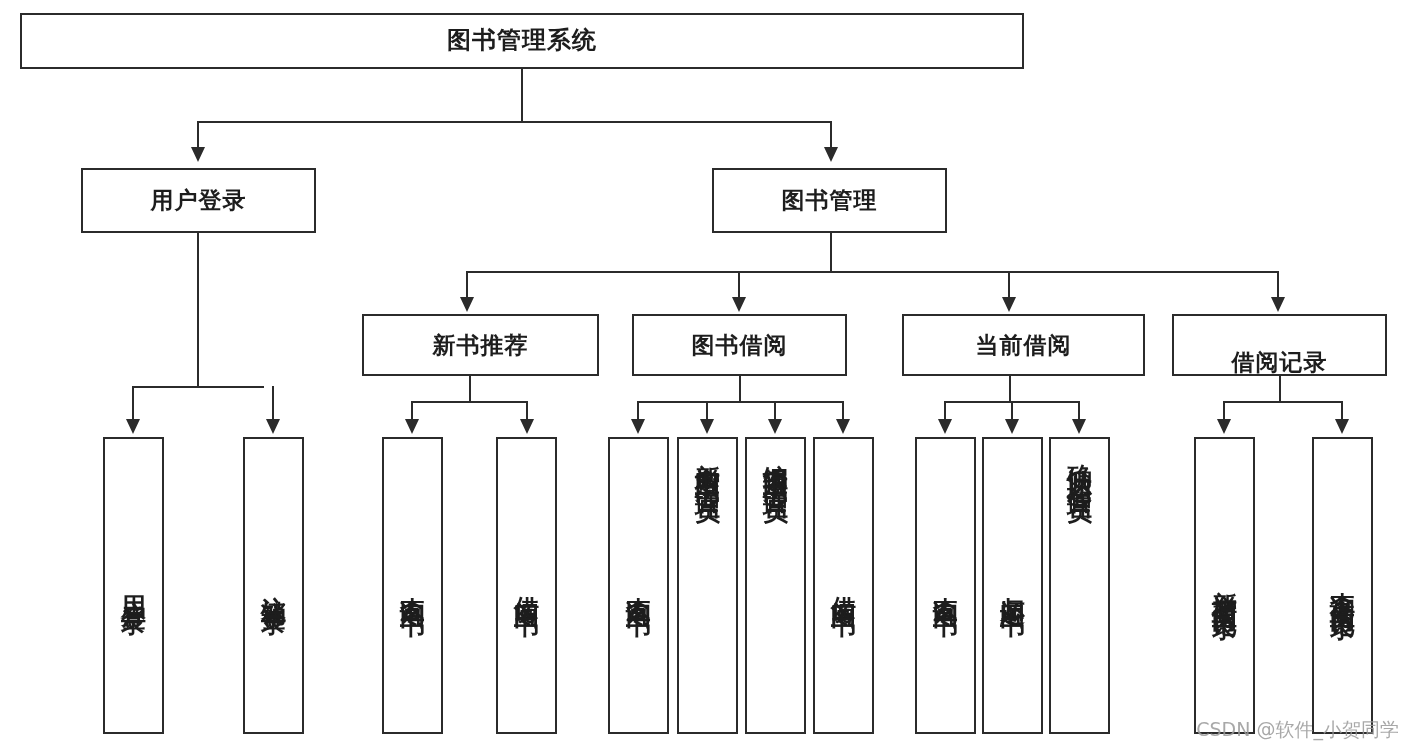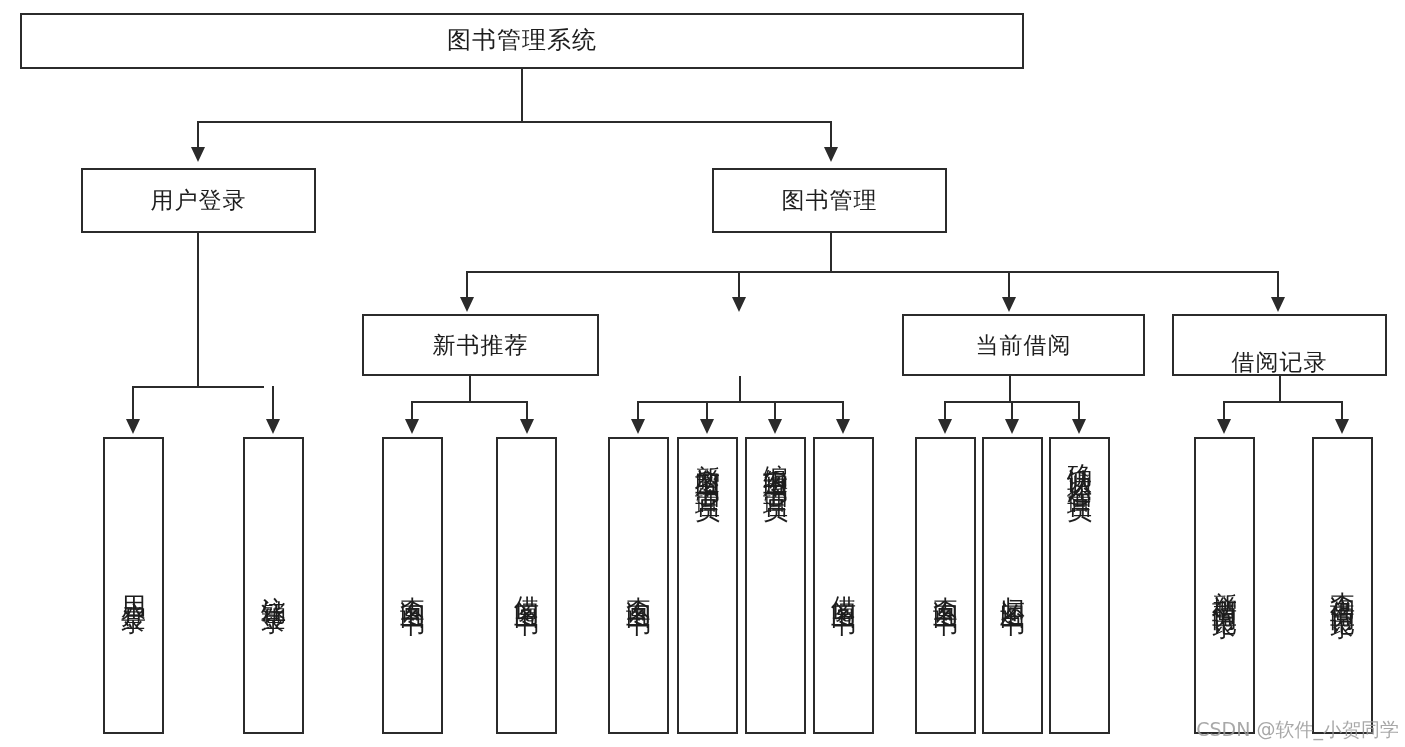--- a/index.html
+++ b/index.html
@@ -25,20 +25,21 @@
     align-items:center;
     justify-content:center;
     z-index:3;
   }
   .node .label{
     display:block;
     text-align:center;
     line-height:1.06;
     color:#1d1d1d;
     white-space:pre;
+    font-weight:bold;
   }
   
   .node.h .label{
     writing-mode:horizontal-tb;
     font-size:23px;
     letter-spacing:1px;
   }
   .node.root .label{font-size:24px;}
   
   .node.v{
@@ -132,20 +133,23 @@
   <div class="arrow" style="left:732px;top:297px;"></div>
 
   <div class="ln v" style="left:1008px;top:271px;width:2px;height:28px;"></div>
   <div class="arrow" style="left:1002px;top:297px;"></div>
 
   <div class="ln v" style="left:1277px;top:271px;width:2px;height:28px;"></div>
   <div class="arrow" style="left:1271px;top:297px;"></div>
 
   <div class="node h" style="left:362px;top:314px;width:237px;height:62px;">
     <span class="label">新书推荐</span>
+  </div>
+  <div class="node h" style="left:632px;top:314px;width:215px;height:62px;">
+    <span class="label">图书借阅</span>
   </div>
   <div class="node h" style="left:902px;top:314px;width:243px;height:62px;">
     <span class="label">当前借阅</span>
   </div>
   <div class="node h" style="left:1172px;top:314px;width:215px;height:62px;align-items:flex-end;">
     <span class="label">借阅记录</span>
   </div>
 
   <div class="ln v" style="left:469px;top:376px;width:2px;height:25px;"></div>
   <div class="ln h" style="left:411px;top:401px;width:117px;height:2px;"></div>

